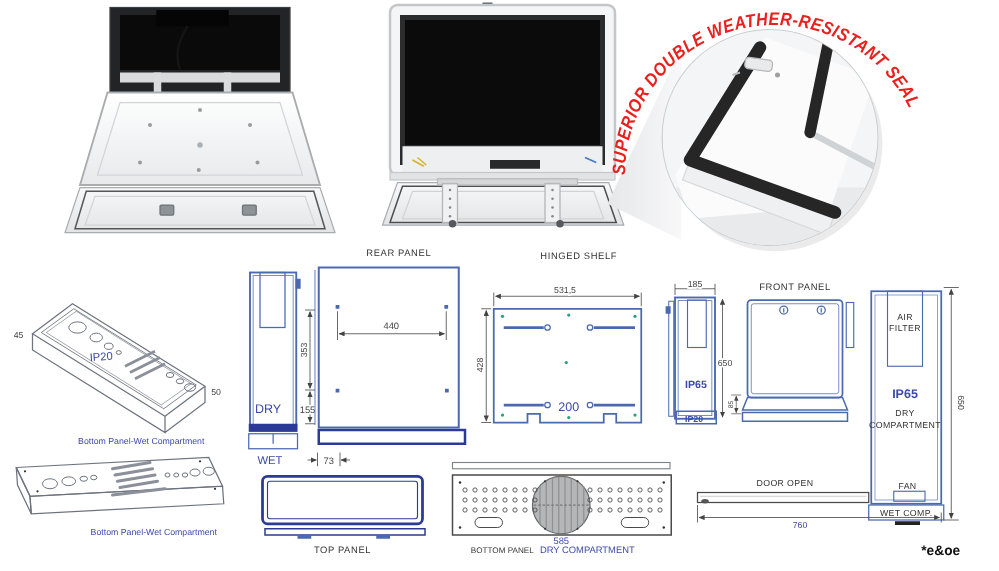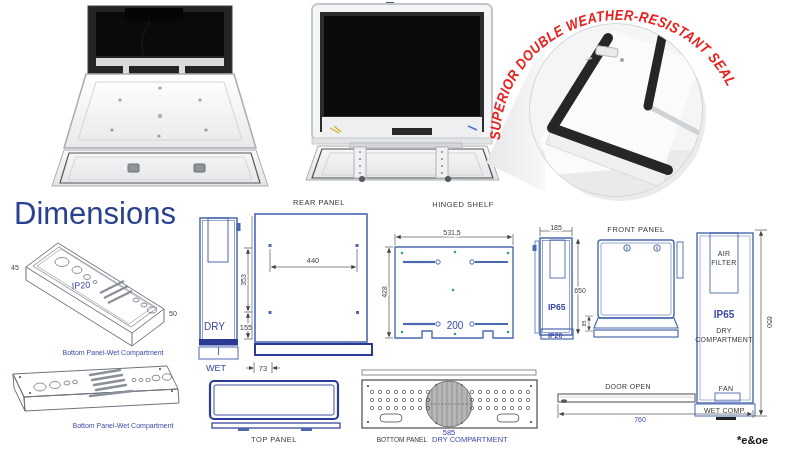--- a/index.html
+++ b/index.html
@@ -19,21 +19,20 @@
   .navy{fill:#3c49a8;}
   .bold{font-weight:bold;}
   .sealtxt{font-size:14.5px;font-weight:bold;font-style:italic;fill:#e8201e;letter-spacing:.5px;}
   .eoe{font-size:11px;font-weight:bold;fill:#111;}
 </style>
 </head>
 <body>
 
 <div class="page">
 
-  <h1 class="page-title">Dimensions</h1>
 
   <svg width="799" height="457" viewBox="0 0 799 457">
     <defs>
       <linearGradient id="lidGrad" x1="0" y1="0" x2="0" y2="1">
         <stop offset="0" stop-color="#ffffff"></stop>
           <stop offset="1" stop-color="#e7e9eb"></stop>
       </linearGradient>
       <linearGradient id="doorGrad" x1="0" y1="0" x2="0" y2="1">
         <stop offset="0" stop-color="#f7f8f9"></stop>
           <stop offset="1" stop-color="#e2e4e6"></stop>

